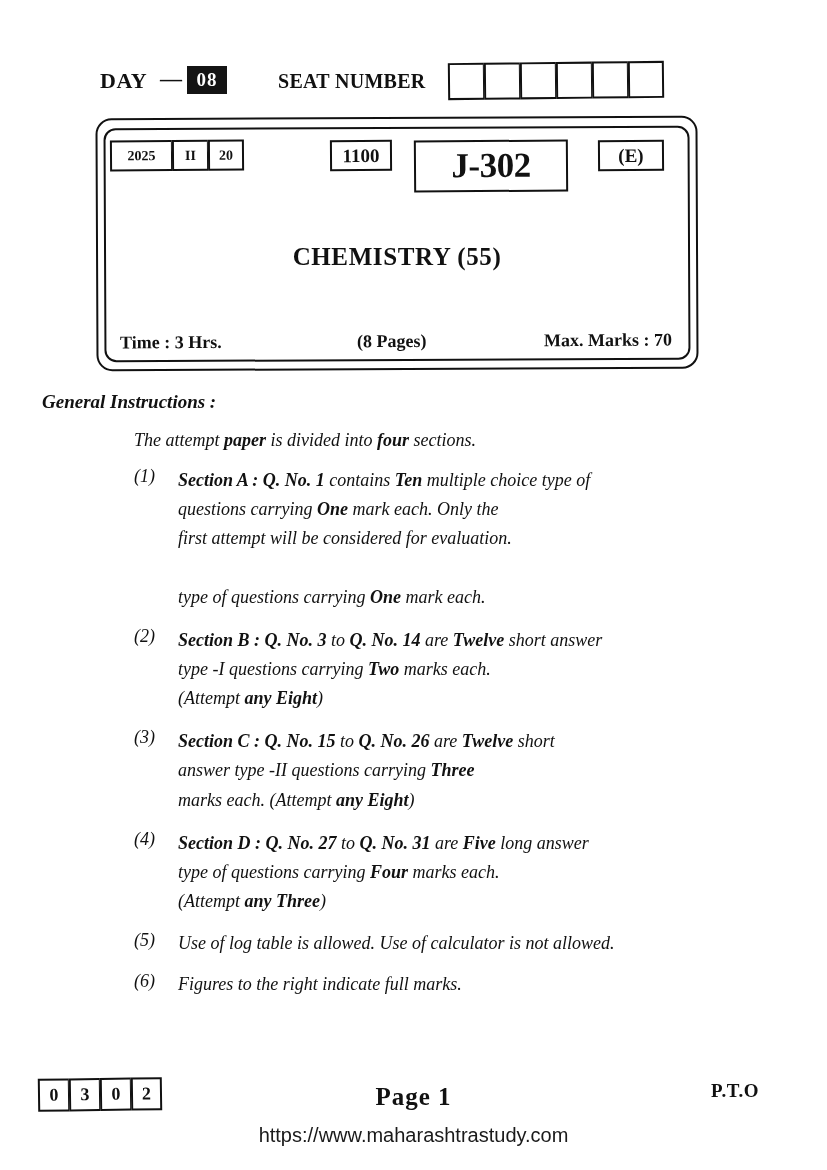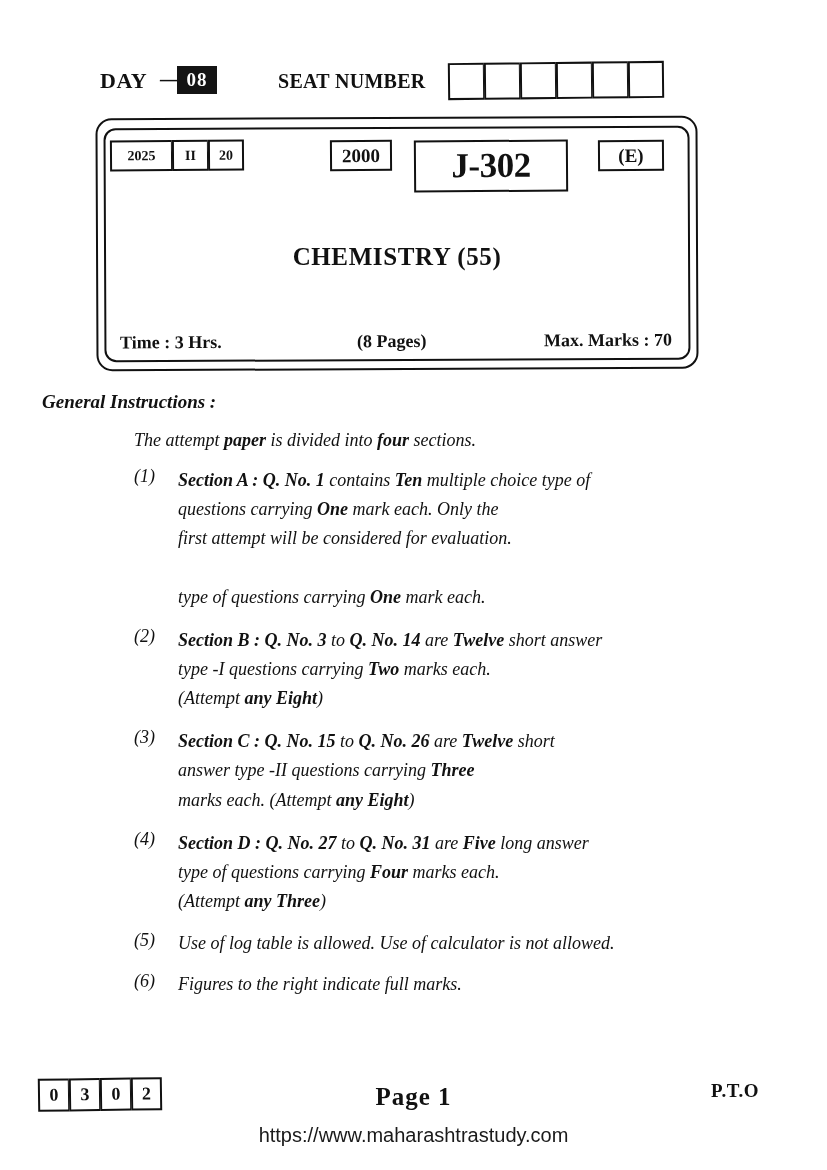--- a/index.html
+++ b/index.html
@@ -41,21 +41,21 @@
   }
   .day-dash {
     position: absolute;
     left: 160px;
     top: 66px;
     font-size: 22px;
     font-weight: bold;
   }
   .day-value-box {
     position: absolute;
-    left: 177px;
+    left: 187px;
     top: 66px;
     width: 40px;
     height: 28px;
     background: #141414;
     color: #ffffff;
     font-size: 19px;
     font-weight: bold;
     display: flex;
     align-items: center;
     justify-content: center;
@@ -341,21 +341,21 @@
 
   <div class="main-box-outer"></div>
   <div class="main-box-inner"></div>
 
   <div class="code-group">
     <span class="code-cell code-year">2025</span>
     <span class="code-cell code-roman">II</span>
     <span class="code-cell code-num">20</span>
   </div>
 
-  <div class="code-1100">2000</div>
+  <div class="code-1100">1100</div>
 
   <div class="paper-code-box">
     <span>J-302</span>
   </div>
 
   <div class="medium-box">(E)</div>
 
   <div class="subject-title">CHEMISTRY (55)</div>
 
   <div class="box-footer">

